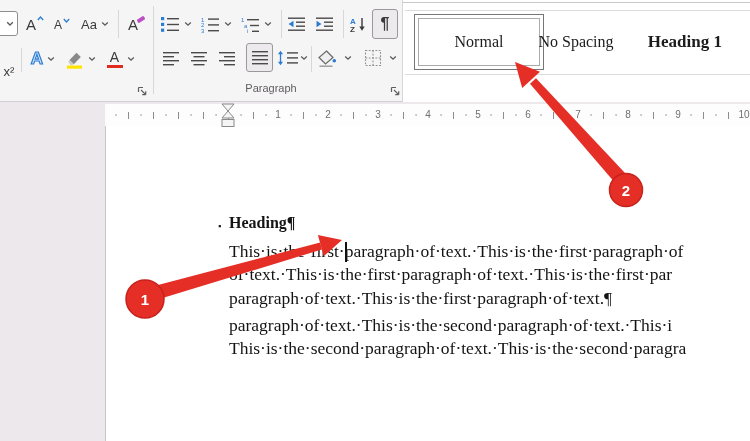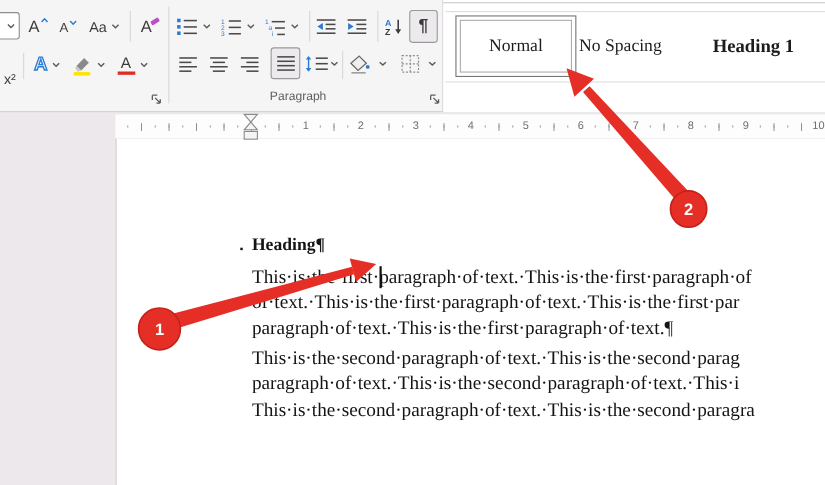--- a/index.html
+++ b/index.html
@@ -308,25 +308,25 @@
         </svg>
     </div>
 
     <div class="vdiv" style="left:402px;top:0px;height:101px;"></div>
 
     <div id="styles-panel">
       <div class="topline"></div>
       <div class="gline" style="top:10px;"></div>
       <div class="gline" style="top:74px;"></div>
 
-      <div class="style-item style-sel" style="left:11px;width:110px;">
+      <div class="style-item style-sel" style="left:11px;width:130px;">
         <span class="inner"></span>
         <span>Normal</span>
       </div>
-      <div class="style-item" style="left:109px;width:104px;">
+      <div class="style-item" style="left:121px;width:104px;">
         <span>No Spacing</span>
       </div>
       <div class="style-item style-h1" style="left:225px;width:94px;">
         <span>Heading 1</span>
       </div>
     </div>
   </div>
 
   <div id="ruler">
     <span class="rnum" style="left:173px;">1</span>
@@ -349,21 +349,20 @@
   <div id="page">
     <span id="heading-bullet" class="doc-serif">▪</span>
     <div id="heading-line" class="doc-serif">Heading¶</div>
 
     <div id="para1" class="bodyblock doc-serif">
       <div>This·is·the·first·paragraph·of·text.·This·is·the·first·paragraph·of</div>
       <div>of·text.·This·is·the·first·paragraph·of·text.·This·is·the·first·par</div>
       <div>paragraph·of·text.·This·is·the·first·paragraph·of·text.¶</div>
     </div>
     <div id="para2" class="bodyblock doc-serif">
-      <div>This·is·the·second·paragraph·of·text.·This·is·the·second·parag</div>
       <div>paragraph·of·text.·This·is·the·second·paragraph·of·text.·This·i</div>
       <div>This·is·the·second·paragraph·of·text.·This·is·the·second·paragra</div>
     </div>
 
     <div id="caret"></div>
   </div>
 
   <svg id="annot" width="750" height="441" viewBox="0 0 750 441">
 
     <polygon points="156.8,299.8 321.9,249.4 320.1,242.6 153.2,286.2" fill="#e52e26"></polygon>

